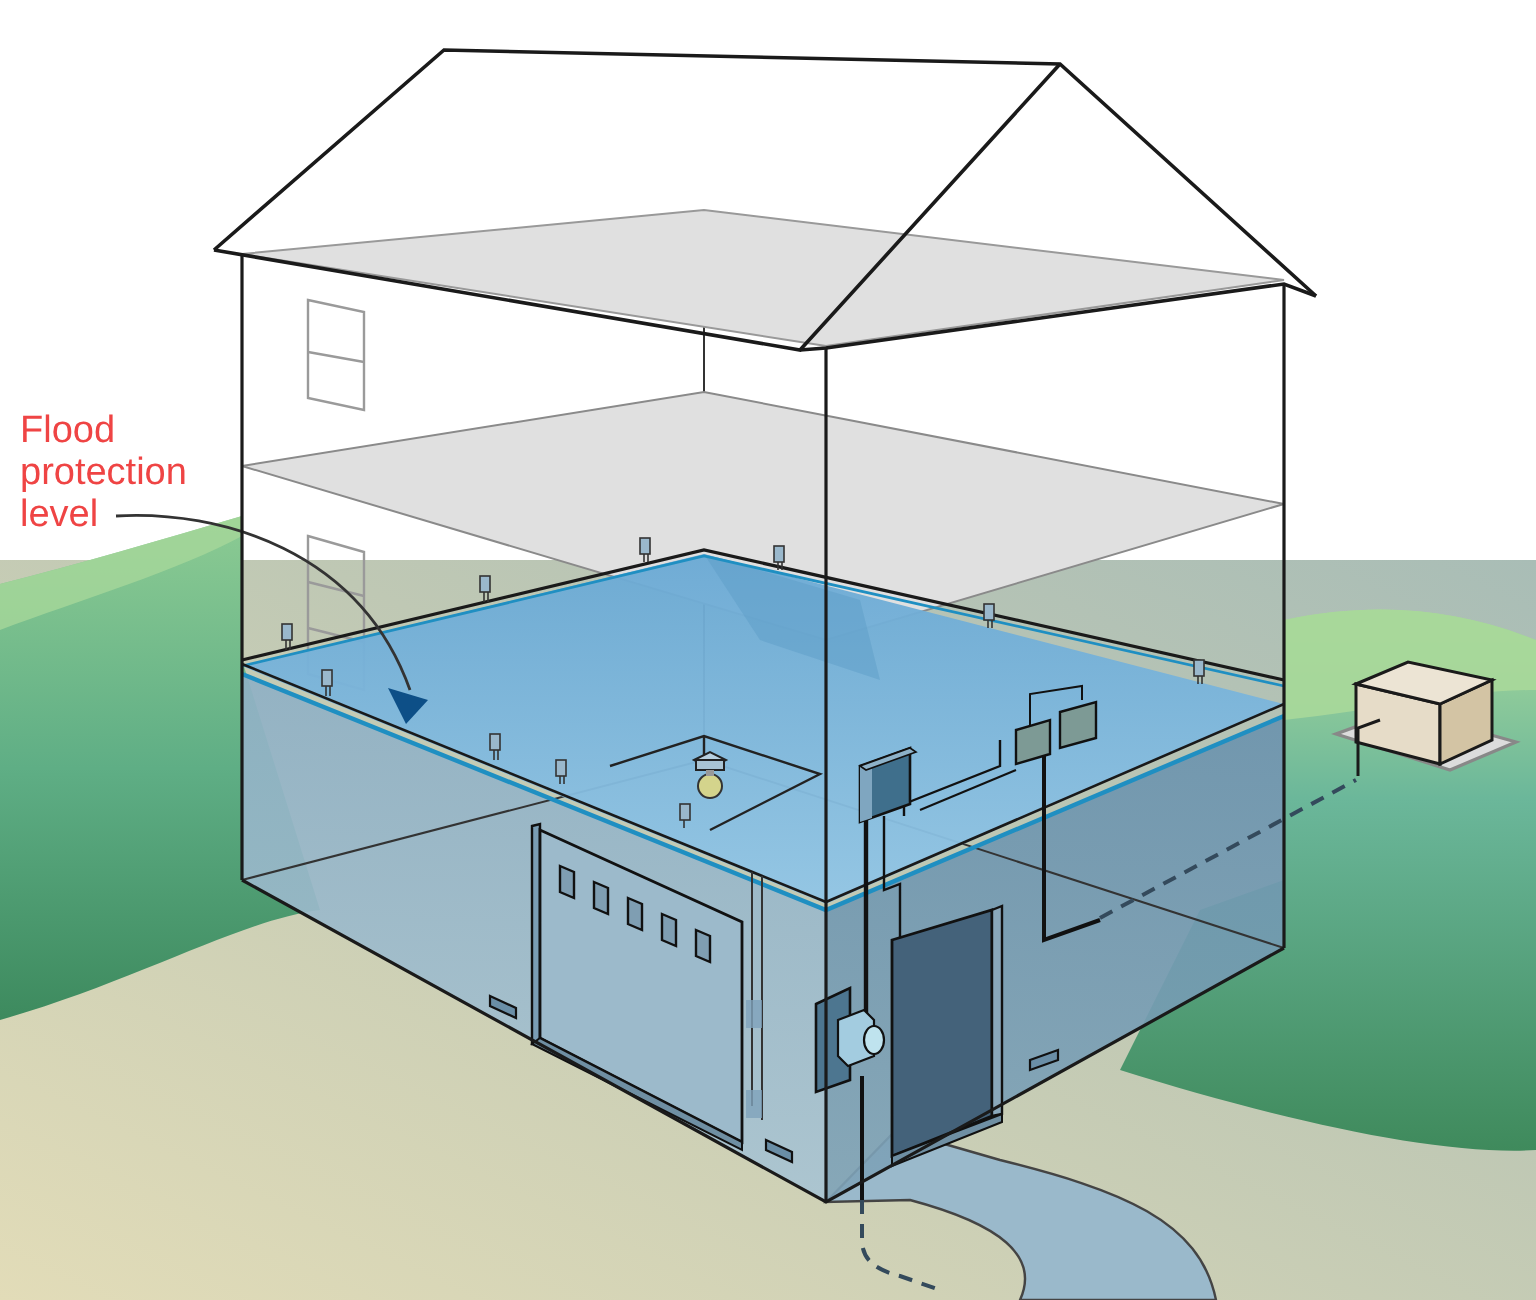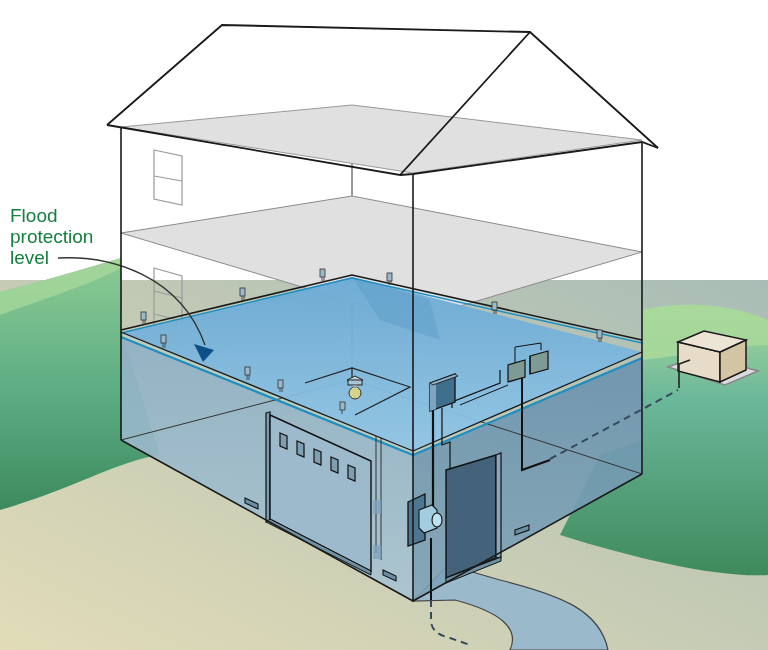--- a/index.html
+++ b/index.html
@@ -1,20 +1,20 @@
 <!DOCTYPE html>
 <html><head>
 <meta charset="utf-8">
 <style>
   html, body { margin:0; padding:0; background:#ffffff; }
   body { width:768px; height:650px; overflow:hidden; position:relative; font-family:"Liberation Sans", sans-serif; }
   #scene { position:absolute; left:0; top:0; width:768px; height:650px; }
   .label {
     position:absolute; left:10px; top:205px;
-    font-family:"Liberation Sans", sans-serif; font-size:19px; line-height:21px; color:#15803d;
+    font-family:"Liberation Sans", sans-serif; font-size:19px; line-height:21px; color:#ef4444;
   }
   .label div { white-space:nowrap; }
 </style>
 </head>
 <body>
 
 <svg id="scene" viewBox="0 0 768 650" xmlns="http://www.w3.org/2000/svg">
   <defs>
     <linearGradient id="gGround" x1="0" y1="1" x2="1" y2="0">
       <stop offset="0" stop-color="#e2dcb8"></stop>

